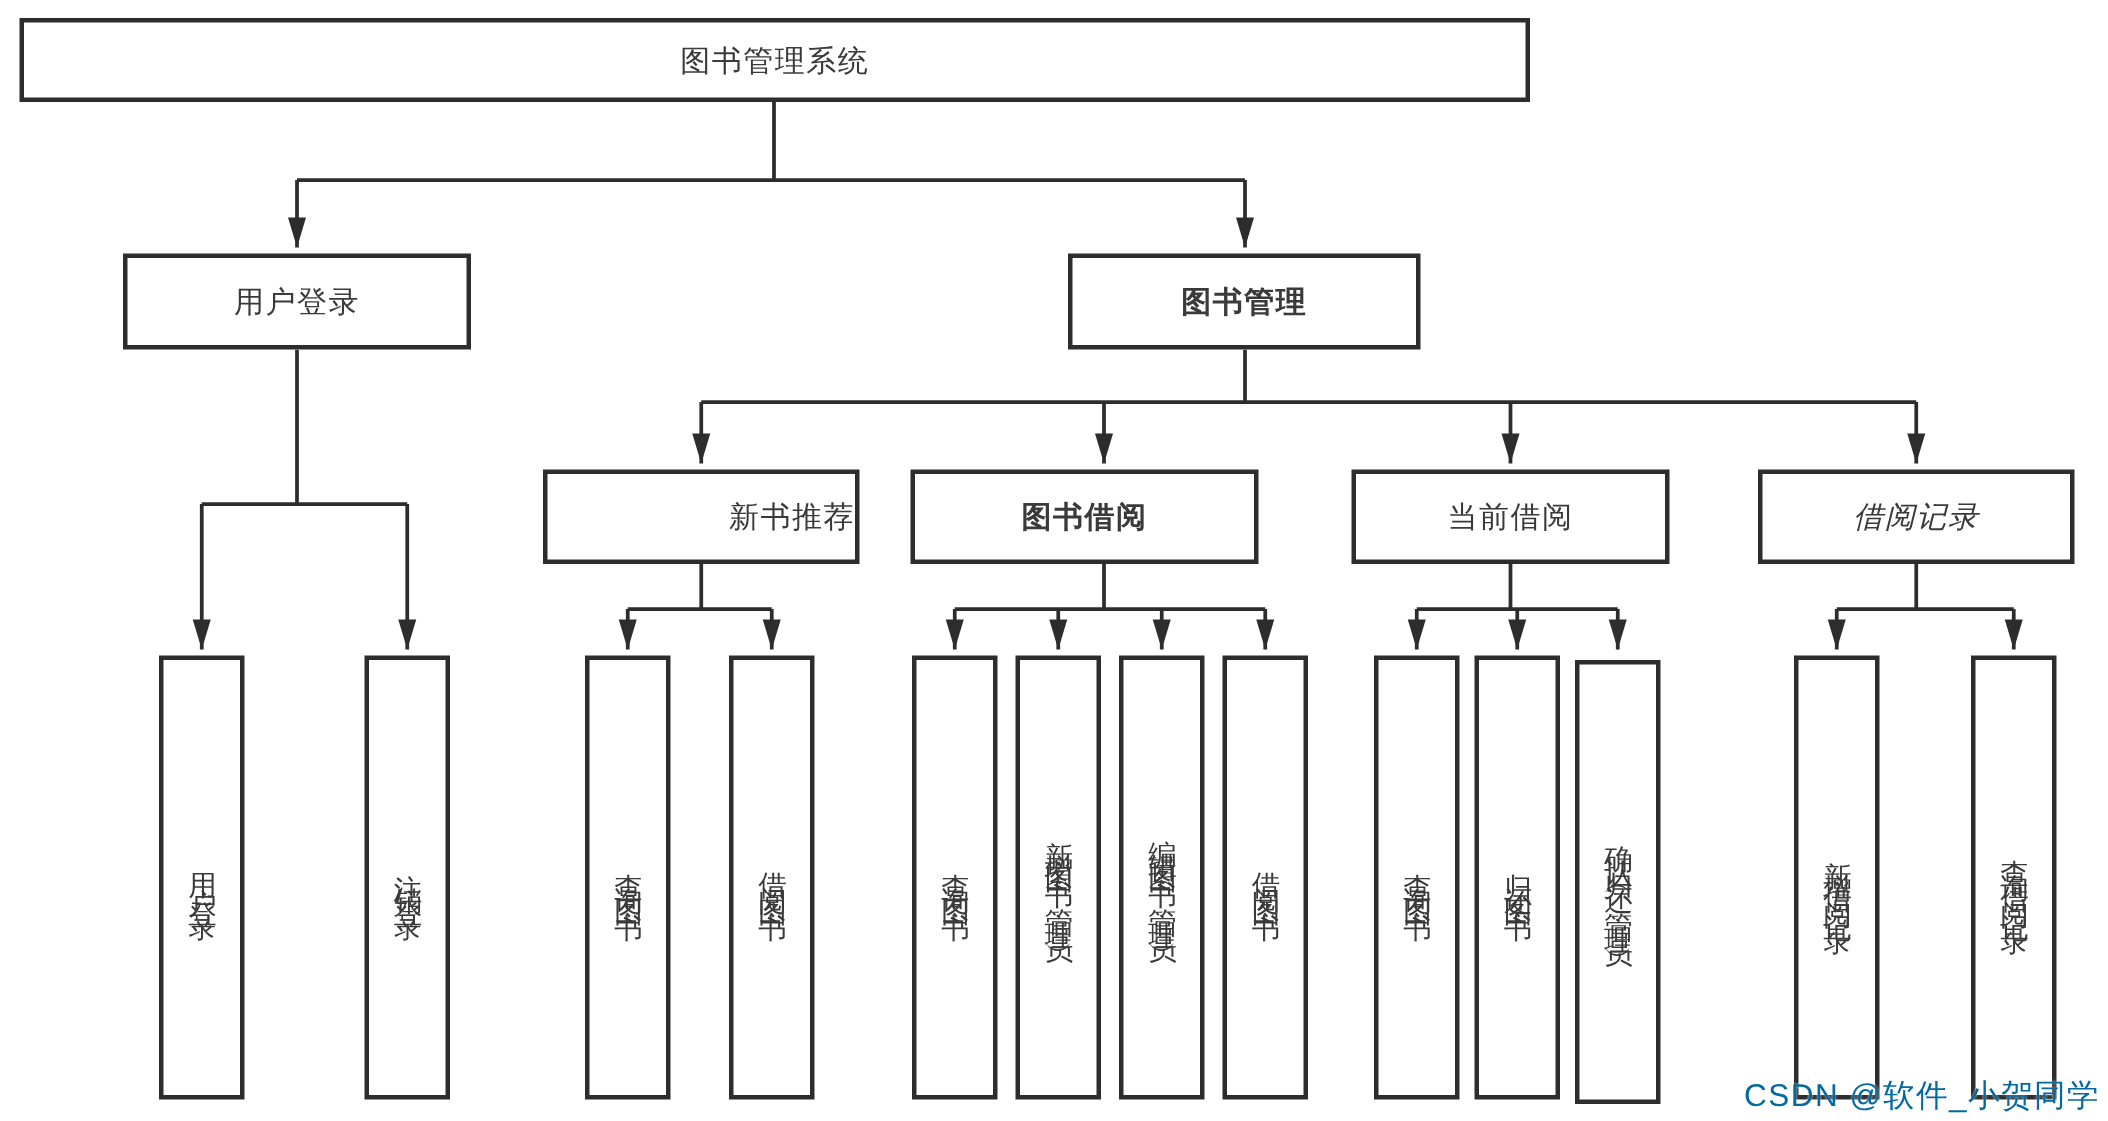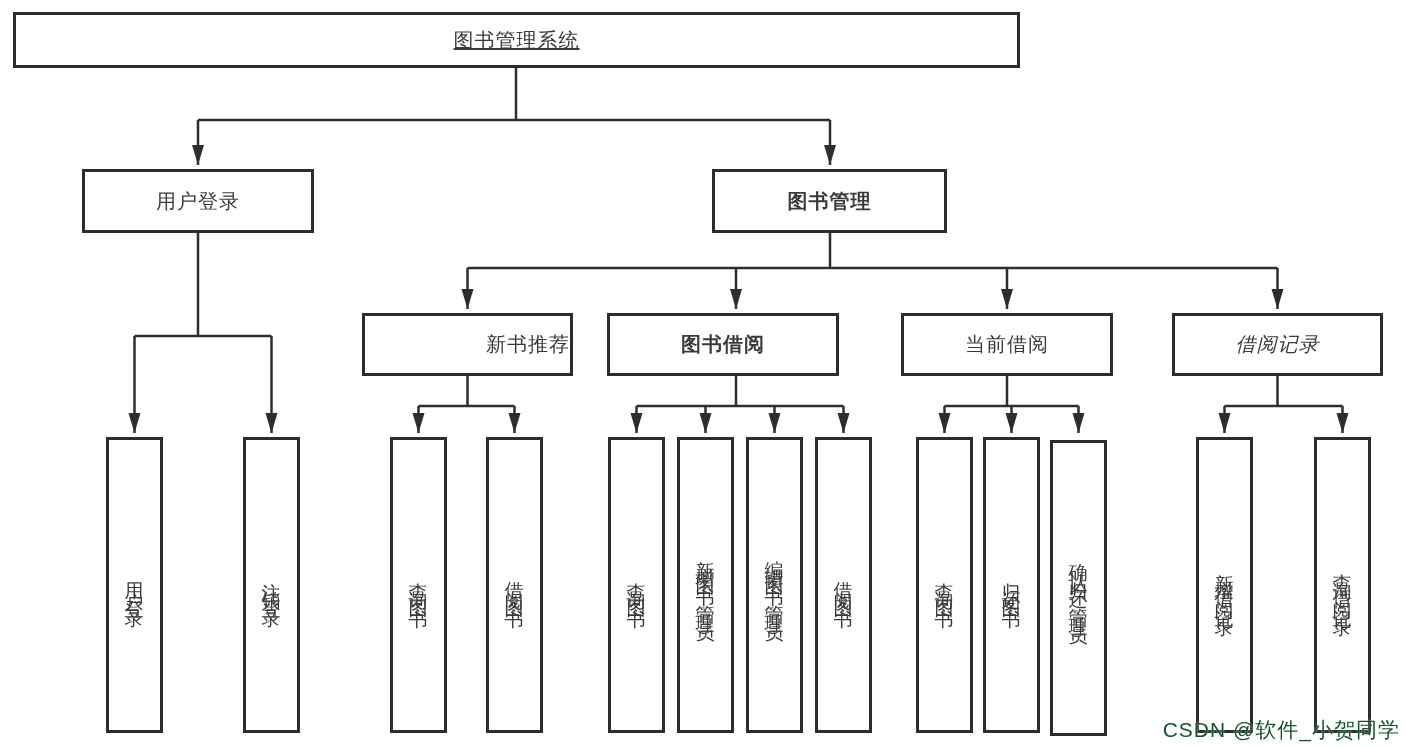--- a/index.html
+++ b/index.html
@@ -15,37 +15,37 @@
   .box {
     position: absolute;
     box-sizing: border-box;
     border: 3px solid #2d2d2d;
     background: #ffffff;
     display: flex;
     align-items: center;
     justify-content: center;
   }
   .h-label { font-size: 20px; letter-spacing: 1px; white-space: nowrap; }
-  .root-box  { left: 13px;  top: 12px;  width: 1007px; height: 56px; text-decoration: underline; }
+  .root-box  { left: 13px;  top: 12px;  width: 1007px; height: 56px; }
   .l2-box    { top: 169px; height: 64px; }
   .l3-box    { top: 313px; height: 63px; }
   .leaf      { top: 437px; width: 57px; height: 296px; }
   .v-text {
     writing-mode: vertical-rl;
     text-orientation: mixed;
     font-size: 19px;
     line-height: 1;
     letter-spacing: 9px;
   }
   .watermark {
     position: absolute;
     right: 5px; bottom: 3px;
     font-size: 21px;
     letter-spacing: 1px;
-    color: #14532d;
+    color: #0369a1;
     text-shadow: 0 0 2px rgba(255,255,255,0.8);
     white-space: nowrap;
   }
 </style>
 </head>
 <body>
 
 <div class="stage">
 
   <svg class="connector-layer" width="1405" height="747" viewBox="0 0 1405 747" xmlns="http://www.w3.org/2000/svg">

